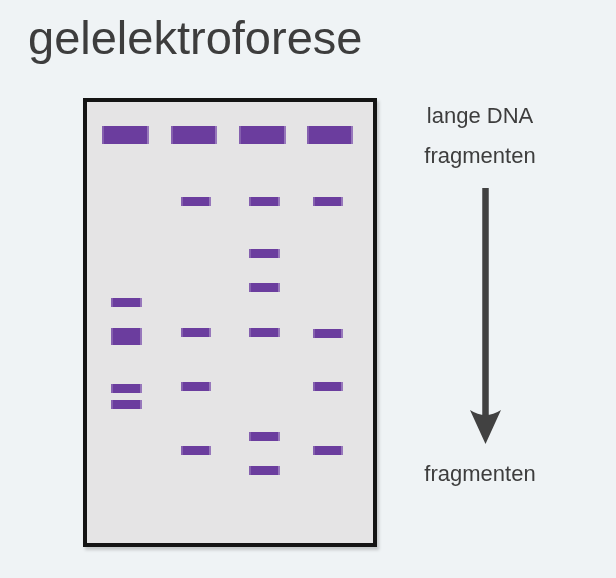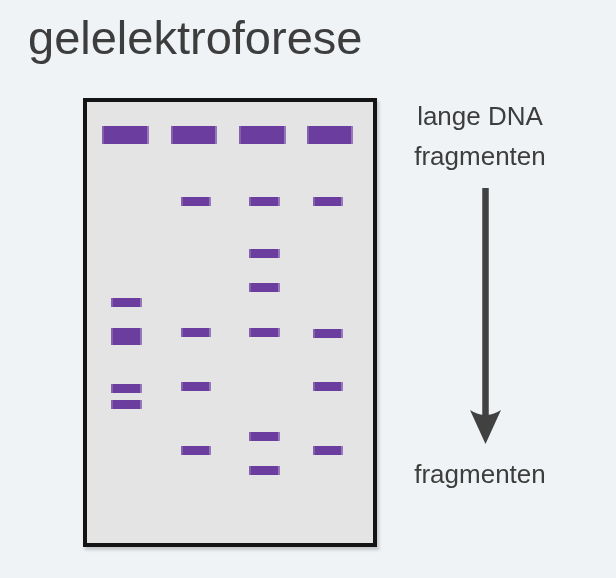--- a/index.html
+++ b/index.html
@@ -27,21 +27,21 @@
     box-shadow:2px 3px 3px rgba(0,0,0,0.18);
   }
   .band{
     position:absolute;
     background:var(--band);
     box-shadow:inset -2px 0 0 rgba(255,255,255,0.30), inset 2px 0 0 rgba(255,255,255,0.18);
   }
   .side-label{
     position:absolute;width:178px;
     text-align:center;color:var(--text);
-    font-size:26px;line-height:40px;
+    font-size:22px;line-height:40px;
   }
   .side-label span{display:block;}
   .label-top{left:391px;top:96px;}
   .label-bottom{left:391px;top:454px;}
   .arrow-svg{position:absolute;left:465px;top:186px;}
 </style>
 </head>
 <body>
 
 <div class="stage">

